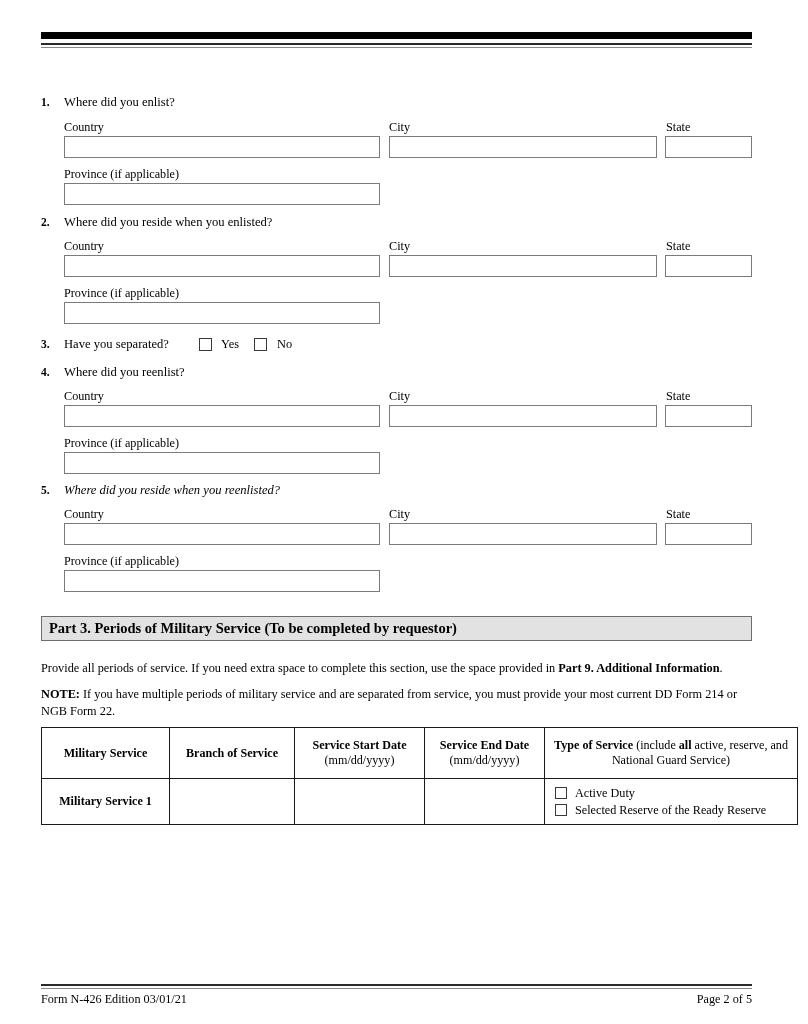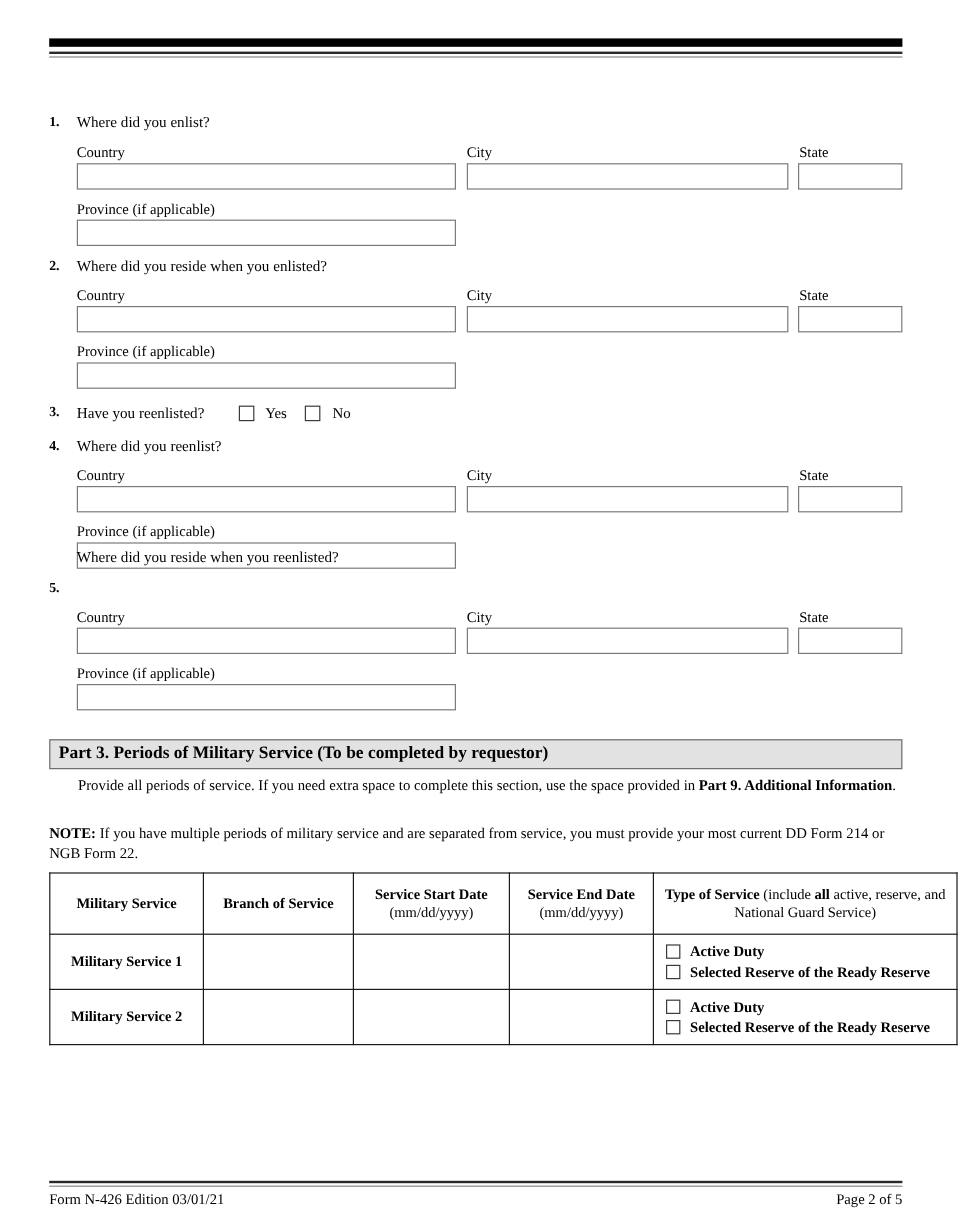--- a/index.html
+++ b/index.html
@@ -150,21 +150,20 @@
   .svc-table tbody td {
     height: 39px;
   }
   .svc-table tbody td.rowlabel {
     text-align: center;
     font-size: 12.1px;
     font-weight: bold;
   }
   .svc-table tbody td.typecell {
     padding: 3px 0 3px 10px;
-    font-weight: bold;
   }
   .type-line {
     display: flex;
     align-items: center;
     height: 17px;
     font-size: 12.2px;
     white-space: nowrap;
   }
   .type-line .tcb {
     box-sizing: border-box;
@@ -236,21 +235,21 @@
   <div class="f-label" style="left:389px; top:239px;">City</div>
   <div class="f-box" style="left:389px; top:255px; width:268px;"></div>
 
   <div class="f-label" style="left:666px; top:239px;">State</div>
   <div class="f-box" style="left:665px; top:255px; width:87px;"></div>
 
   <div class="f-label" style="left:64px; top:286px;">Province (if applicable)</div>
   <div class="f-box" style="left:64px; top:302px; width:316px;"></div>
 
   <div class="q-num" style="left:41px; top:338px;">3.</div>
-  <div class="q-text" style="left:64px; top:337px;">Have you reenlisted?</div>
+  <div class="q-text" style="left:64px; top:337px;">Have you separated?</div>
   <div class="cb" style="left:199px; top:338px;"></div>
   <div class="cb-label" style="left:221px; top:337px;">Yes</div>
   <div class="cb" style="left:254px; top:338px;"></div>
   <div class="cb-label" style="left:277px; top:337px;">No</div>
 
   <div class="q-num" style="left:41px; top:366px;">4.</div>
   <div class="q-text" style="left:64px; top:365px;">Where did you reenlist?</div>
 
   <div class="f-label" style="left:64px; top:389px;">Country</div>
   <div class="f-box" style="left:64px; top:405px; width:316px;"></div>
@@ -258,39 +257,39 @@
   <div class="f-label" style="left:389px; top:389px;">City</div>
   <div class="f-box" style="left:389px; top:405px; width:268px;"></div>
 
   <div class="f-label" style="left:666px; top:389px;">State</div>
   <div class="f-box" style="left:665px; top:405px; width:87px;"></div>
 
   <div class="f-label" style="left:64px; top:436px;">Province (if applicable)</div>
   <div class="f-box" style="left:64px; top:452px; width:316px;"></div>
 
   <div class="q-num" style="left:41px; top:484px;">5.</div>
-  <div class="q-text" style="left:64px; top:457px;">Where did you reside when you reenlisted?</div>
+  <div class="q-text" style="left:64px; top:483px;font-style:italic;">Where did you reside when you reenlisted?</div>
 
   <div class="f-label" style="left:64px; top:507px;">Country</div>
   <div class="f-box" style="left:64px; top:523px; width:316px;"></div>
 
   <div class="f-label" style="left:389px; top:507px;">City</div>
   <div class="f-box" style="left:389px; top:523px; width:268px;"></div>
 
   <div class="f-label" style="left:666px; top:507px;">State</div>
   <div class="f-box" style="left:665px; top:523px; width:87px;"></div>
 
   <div class="f-label" style="left:64px; top:554px;">Province (if applicable)</div>
   <div class="f-box" style="left:64px; top:570px; width:316px;"></div>
 
   <div class="part-bar" style="top:616px;">
     <b>Part 3.  Periods of Military Service</b><span class="paren"> (To be completed by requestor)</span>
   </div>
 
-  <div class="para" style="top:646px;margin-left:24px;">
+  <div class="para" style="top:660px;">
     <span>Provide all periods of service.  If you need extra space to complete this section, use the space provided in </span><b>Part 9. Additional Information</b><span>.</span>
   </div>
 
   <div class="para" style="top:686px;">
     <b>NOTE:</b><span>  If you have multiple periods of military service and are separated from service, you must provide your most current DD Form 214 or NGB Form 22.</span>
   </div>
 
   <table class="svc-table">
     <thead>
       <tr>
@@ -319,36 +318,20 @@
           <div class="type-line">
             <span class="tcb"></span>
             <span>Active Duty</span>
           </div>
           <div class="type-line">
             <span class="tcb"></span>
             <span>Selected Reserve of the Ready Reserve</span>
           </div>
         </td>
       </tr>
-      <tr>
-        <td class="rowlabel">Military Service 2</td>
-        <td></td>
-        <td></td>
-        <td></td>
-        <td class="typecell">
-          <div class="type-line">
-            <span class="tcb"></span>
-            <span>Active Duty</span>
-          </div>
-          <div class="type-line">
-            <span class="tcb"></span>
-            <span>Selected Reserve of the Ready Reserve</span>
-          </div>
-        </td>
-      </tr>
     </tbody>
   </table>
 
   <div class="foot-rule-a"></div>
   <div class="foot-rule-b"></div>
   <div class="foot-left">Form N-426   Edition   03/01/21</div>
   <div class="foot-right">Page 2 of 5</div>
 
 </div>
 

